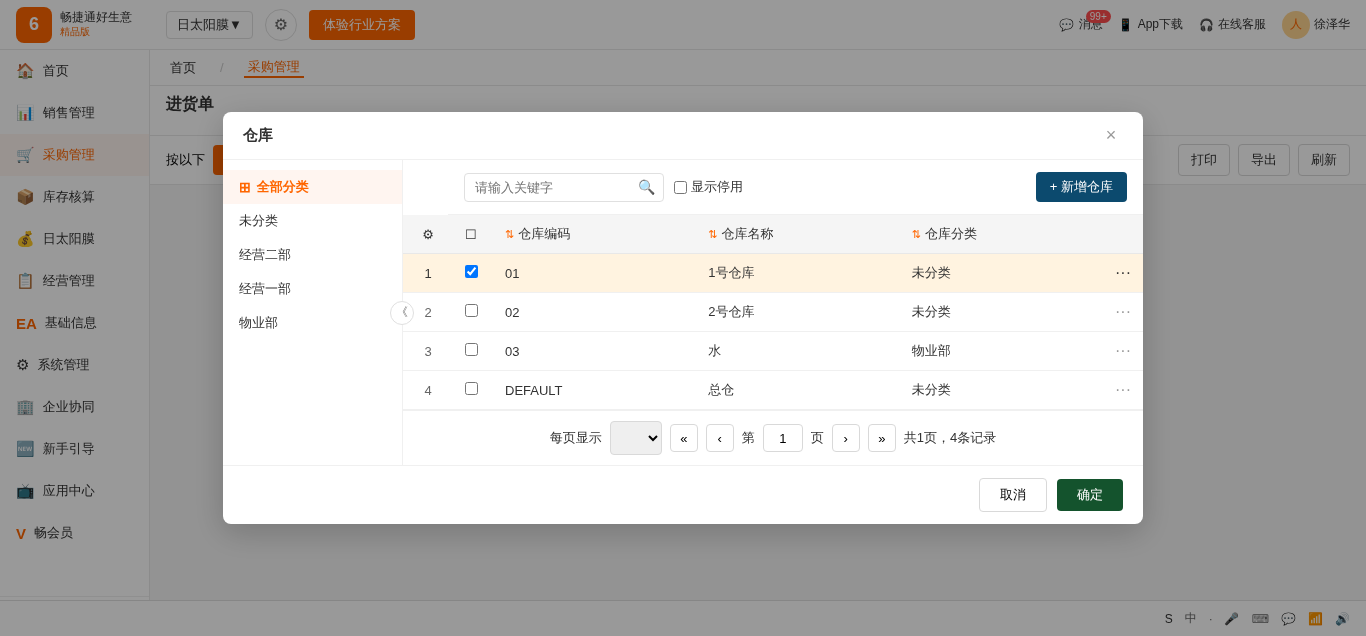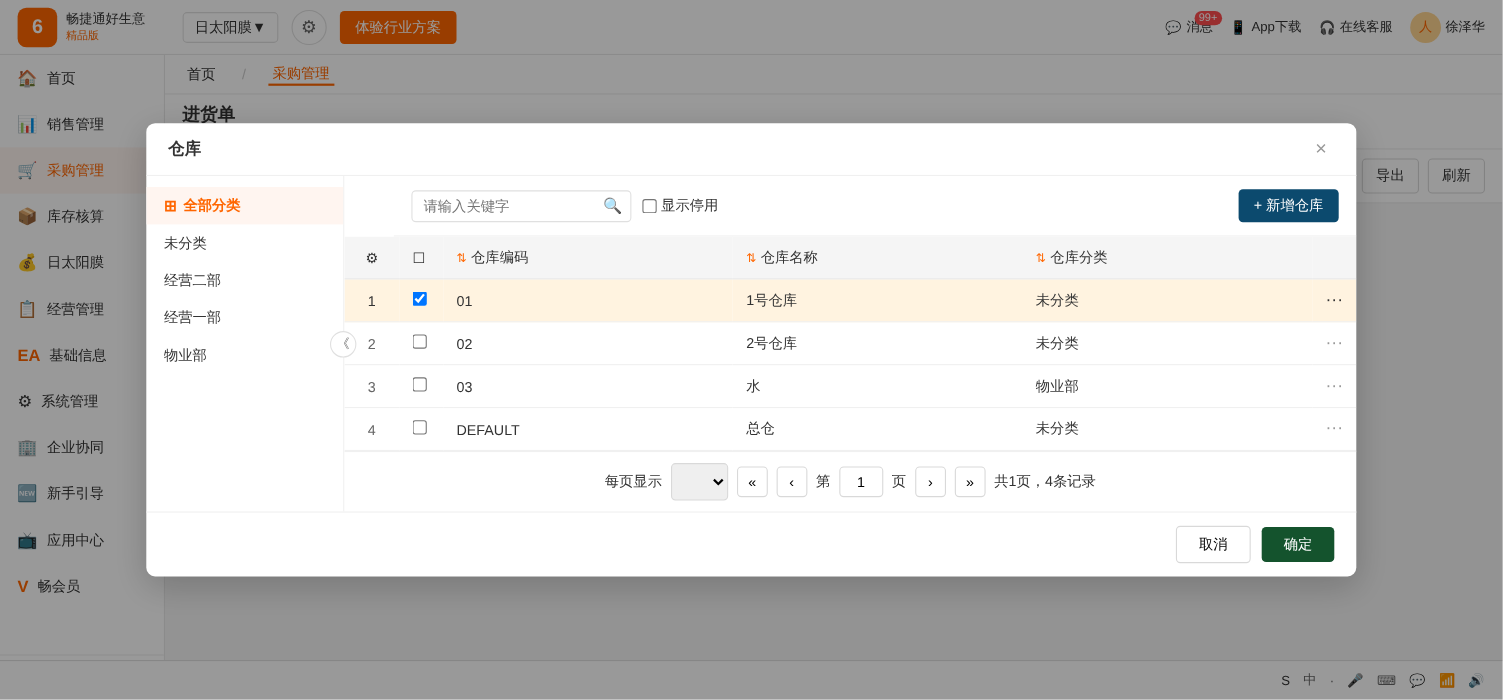--- a/index.html
+++ b/index.html
@@ -126,21 +126,21 @@
       position: fixed; top: 0; left: 0; right: 0; bottom: 0;
       background: rgba(0,0,0,0.4);
       z-index: 100;
       display: flex; align-items: center; justify-content: center;
     }
 
     
     .modal {
       background: #fff;
       border-radius: 8px;
-      width: 1100px;
+      width: 920px;
       max-height: 600px;
       display: flex; flex-direction: column;
       box-shadow: 0 8px 32px rgba(0,0,0,0.2);
       position: relative;
     }
     .modal-header {
       height: 48px;
       display: flex; align-items: center; justify-content: space-between;
       padding: 0 20px;
       border-bottom: 1px solid #f0f0f0;

